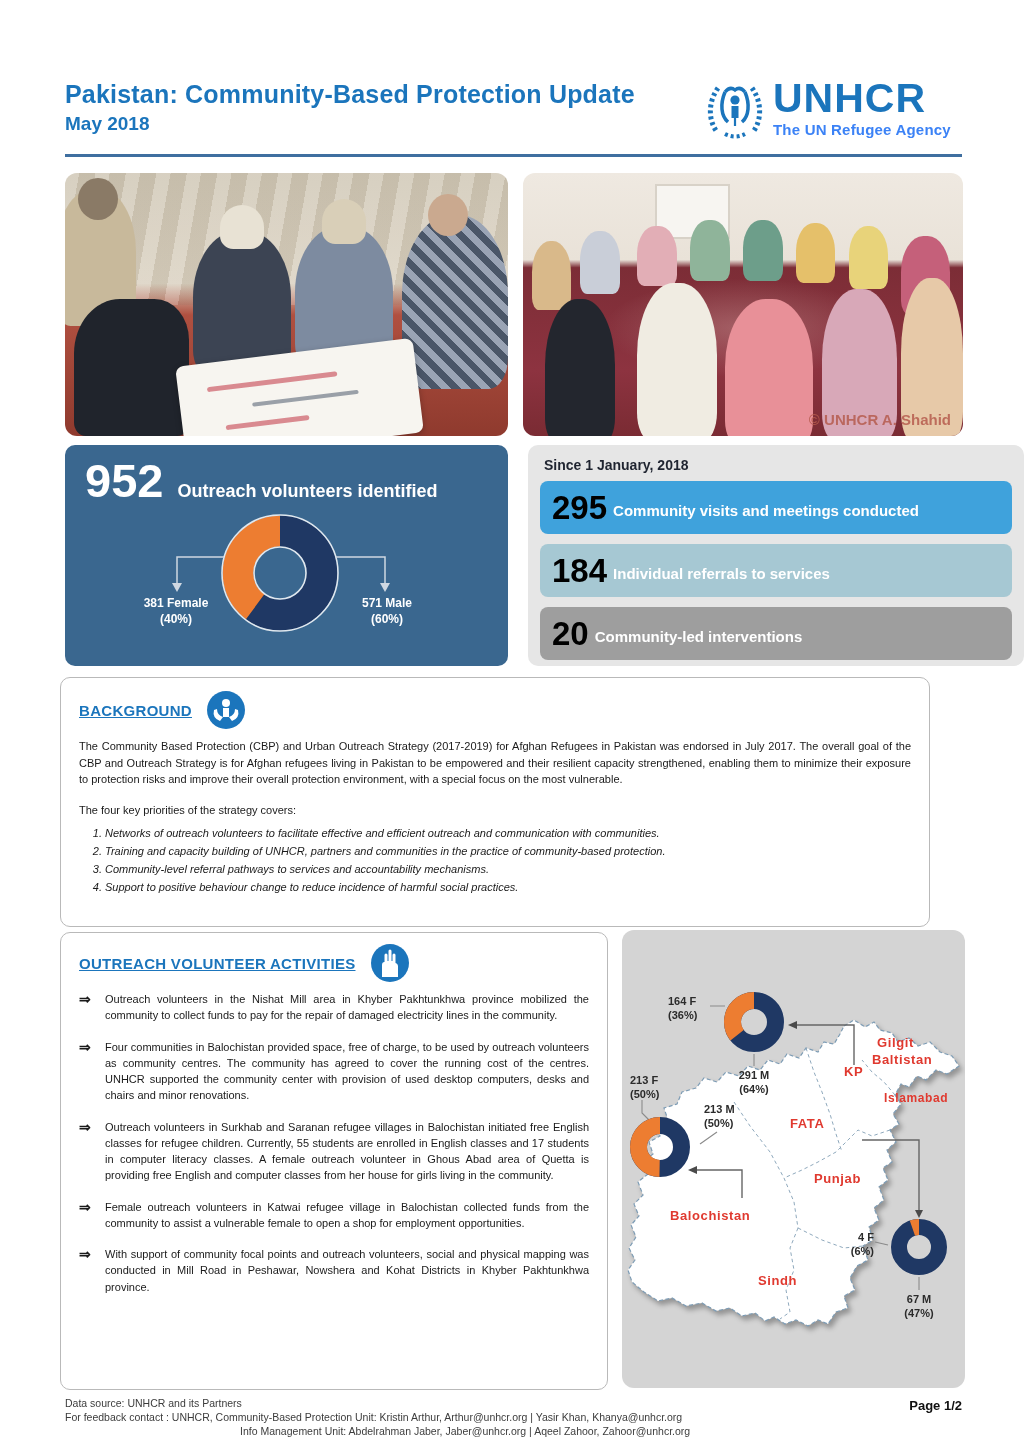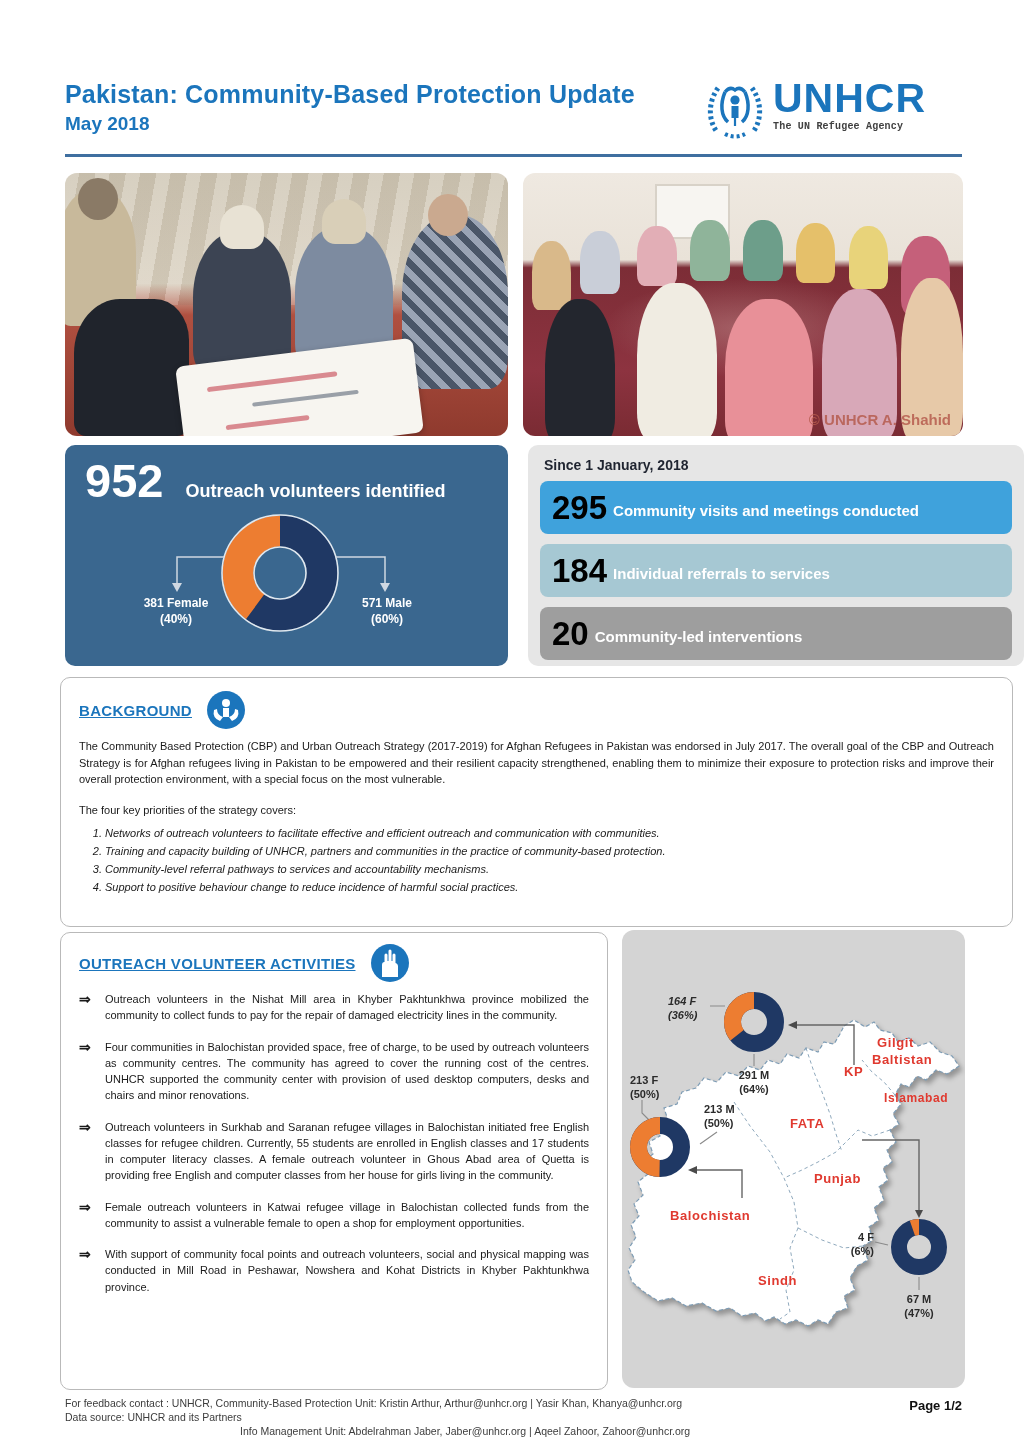--- a/index.html
+++ b/index.html
@@ -7,53 +7,53 @@
   body { width:1024px; font-family:"Liberation Sans", sans-serif; }
   .page { position:relative; width:1024px; height:1449px; background:#fff; overflow:hidden; }
 
   
   .hdr-title { position:absolute; left:65px; top:80px; font-size:25px; font-weight:bold; color:#1b75bc; letter-spacing:.2px; }
   .hdr-sub   { position:absolute; left:65px; top:113px; font-size:19px; font-weight:bold; color:#1b75bc; }
   .logo { position:absolute; left:703px; top:78px; width:260px; height:68px; display:flex; align-items:flex-start; }
   .logo-emblem { width:64px; height:64px; flex:0 0 64px; }
   .logo-text { margin-left:6px; display:flex; flex-direction:column; align-items:flex-start; }
   .logo-word { font-size:41px; font-weight:bold; color:#1b75bc; line-height:1; letter-spacing:1px; }
-  .logo-tag  { font-size:10px; font-weight:bold; color:#404040; margin-top:2px; letter-spacing:.2px;font-family:Liberation Mono, monospace; }
+  .logo-tag  { font-size:15px; font-weight:bold; color:#3b82f6; margin-top:2px; letter-spacing:.2px; }
   .hdr-rule { position:absolute; left:65px; top:154px; width:897px; height:3px; background:#3f6fa0; }
 
   
   .photo { position:absolute; top:173px; height:263px; border-radius:12px; overflow:hidden; }
   .photo-left { left:65px; width:443px; background:linear-gradient(180deg,#cfc6b4 0%,#d9d0bf 42%,#b05040 54%,#8f3a2e 100%); }
   .photo-right { left:523px; width:440px; background:linear-gradient(180deg,#efe9e1 0%,#e9e2d8 33%,#7c2d36 36%,#8d3340 75%,#7a2b33 100%); }
   .tent-folds { position:absolute; inset:0; background:repeating-linear-gradient(100deg, rgba(255,255,255,.18) 0 14px, rgba(120,110,90,.10) 14px 30px); height:50%; }
   .paper { position:absolute; left:26%; bottom:-4%; width:54%; height:36%; background:#f7f5f0; border-radius:8px; transform:rotate(-7deg); box-shadow:0 2px 6px rgba(0,0,0,.25); }
   .scribble { position:absolute; border-radius:3px; }
   .fig { position:absolute; border-radius:46% 46% 18% 18%; }
   .fig-head { position:absolute; border-radius:50%; }
   .whiteboard { position:absolute; left:30%; top:4%; width:17%; height:21%; background:#f7f5f1; border:2px solid #d8d2c8; }
   .carpet-sheen { position:absolute; left:18%; top:40%; width:64%; height:38%; background:radial-gradient(ellipse at center, rgba(255,235,225,.25), rgba(255,255,255,0) 70%); }
   .watermark { position:absolute; right:12px; bottom:8px; font-size:15px; font-weight:bold; color:#b65c4e; opacity:.85; }
 
   
   .vol-box { position:absolute; left:65px; top:445px; width:443px; height:221px; background:#3a678f; border-radius:10px; overflow:hidden; }
   .vol-head { position:absolute; left:20px; top:12px; display:flex; align-items:baseline; }
   .vol-num { font-size:47px; font-weight:bold; color:#ffffff; line-height:1; }
-  .vol-label { font-size:18px; font-weight:bold; color:#ffffff; margin-left:22px; }
+  .vol-label { font-size:18px; font-weight:bold; color:#ffffff; margin-left:14px; }
   .vol-svg { position:absolute; left:0; top:0; }
   .vol-sub { position:absolute; font-size:12px; font-weight:bold; color:#ffffff; text-align:center; line-height:1.35; }
 
   .since-box { position:absolute; left:528px; top:445px; width:496px; height:221px; background:#e6e6e6; border-radius:10px; padding:10px 12px; }
   .since-head { font-size:14px; font-weight:bold; color:#1f2430; margin:2px 0 8px 4px; }
   .since-row { display:flex; align-items:center; border-radius:8px; height:53px; padding:0 12px; margin-bottom:10px; }
   .since-num { font-size:33px; font-weight:bold; color:#000000; line-height:1; }
   .since-label { font-size:15px; font-weight:bold; color:#ffffff; margin-left:6px; margin-top:6px; }
 
   
   .sect { position:absolute; background:#fff; border:1.5px solid #b9b9b9; border-radius:10px; overflow:hidden; }
-  .bg-box { left:60px; top:677px; width:953px; height:250px; padding:12px 18px; }
+  .bg-box { left:60px; top:677px; width:870px; height:250px; padding:12px 18px; }
   .act-box { left:60px; top:932px; width:548px; height:458px; padding:10px 18px; }
   .sect-head-row { display:flex; align-items:center; gap:14px; margin-bottom:8px; }
   .sect-head { font-size:15px; font-weight:bold; color:#1b75bc; text-decoration:underline; letter-spacing:.3px; }
   .sect-icon { width:40px; height:40px; }
   .body-txt { font-size:11px; color:#1a1a1a; line-height:1.5; text-align:justify; }
   .bg-list { margin:6px 0 0 26px;font-style:italic; }
   .bg-list li { font-size:11px; color:#1a1a1a; line-height:1.65; }
   .bullet-row { display:flex; margin-bottom:15px; }
   .bullet-arrow { flex:0 0 26px; font-size:14px; font-weight:bold; color:#1a1a1a; line-height:1.2; }
   .bullet-txt { flex:1; font-size:11px; color:#1a1a1a; line-height:1.48; text-align:justify; }
@@ -280,21 +280,21 @@
       <text class="region-lbl" x="255" y="117">Gilgit</text>
       <text class="region-lbl" x="250" y="134">Baltistan</text>
       <text class="region-lbl" x="222" y="146">KP</text>
       <text class="region-lbl region-lbl-sm" x="262" y="172">Islamabad</text>
       <text class="region-lbl" x="168" y="198">FATA</text>
       <text class="region-lbl" x="192" y="253">Punjab</text>
       <text class="region-lbl" x="48" y="290">Balochistan</text>
       <text class="region-lbl" x="136" y="355">Sindh</text>
     </svg>
 
-    <div class="donut-lbl" style="left:46px;top:64px;font-style:italic;">
+    <div class="donut-lbl" style="left:46px;top:64px;">
       <div>164 F</div>
         <div>(36%)</div>
     </div>
     <div class="donut-lbl" style="left:102px;top:138px;width:60px;text-align:center;">
       <div>291 M</div>
         <div>(64%)</div>
     </div>
     <div class="donut-lbl" style="left:8px;top:143px;">
       <div>213 F</div>
         <div>(50%)</div>
@@ -307,19 +307,19 @@
       <div>4 F</div>
         <div>(6%)</div>
     </div>
     <div class="donut-lbl" style="left:269px;top:362px;width:56px;text-align:center;">
       <div>67 M</div>
         <div>(47%)</div>
     </div>
   </div>
 
   <div class="footer">
+    <div>Data source: UNHCR and its Partners</div>
     <div>For feedback contact : UNHCR, Community-Based Protection Unit: Kristin Arthur, Arthur@unhcr.org |  Yasir Khan, Khanya@unhcr.org</div>
-    <div>Data source: UNHCR and its Partners</div>
     <div class="l3">Info Management Unit: Abdelrahman Jaber, Jaber@unhcr.org |  Aqeel Zahoor, Zahoor@unhcr.org</div>
   </div>
   <div class="page-num">Page 1/2</div>
 
 </div>
 
 </body></html>

